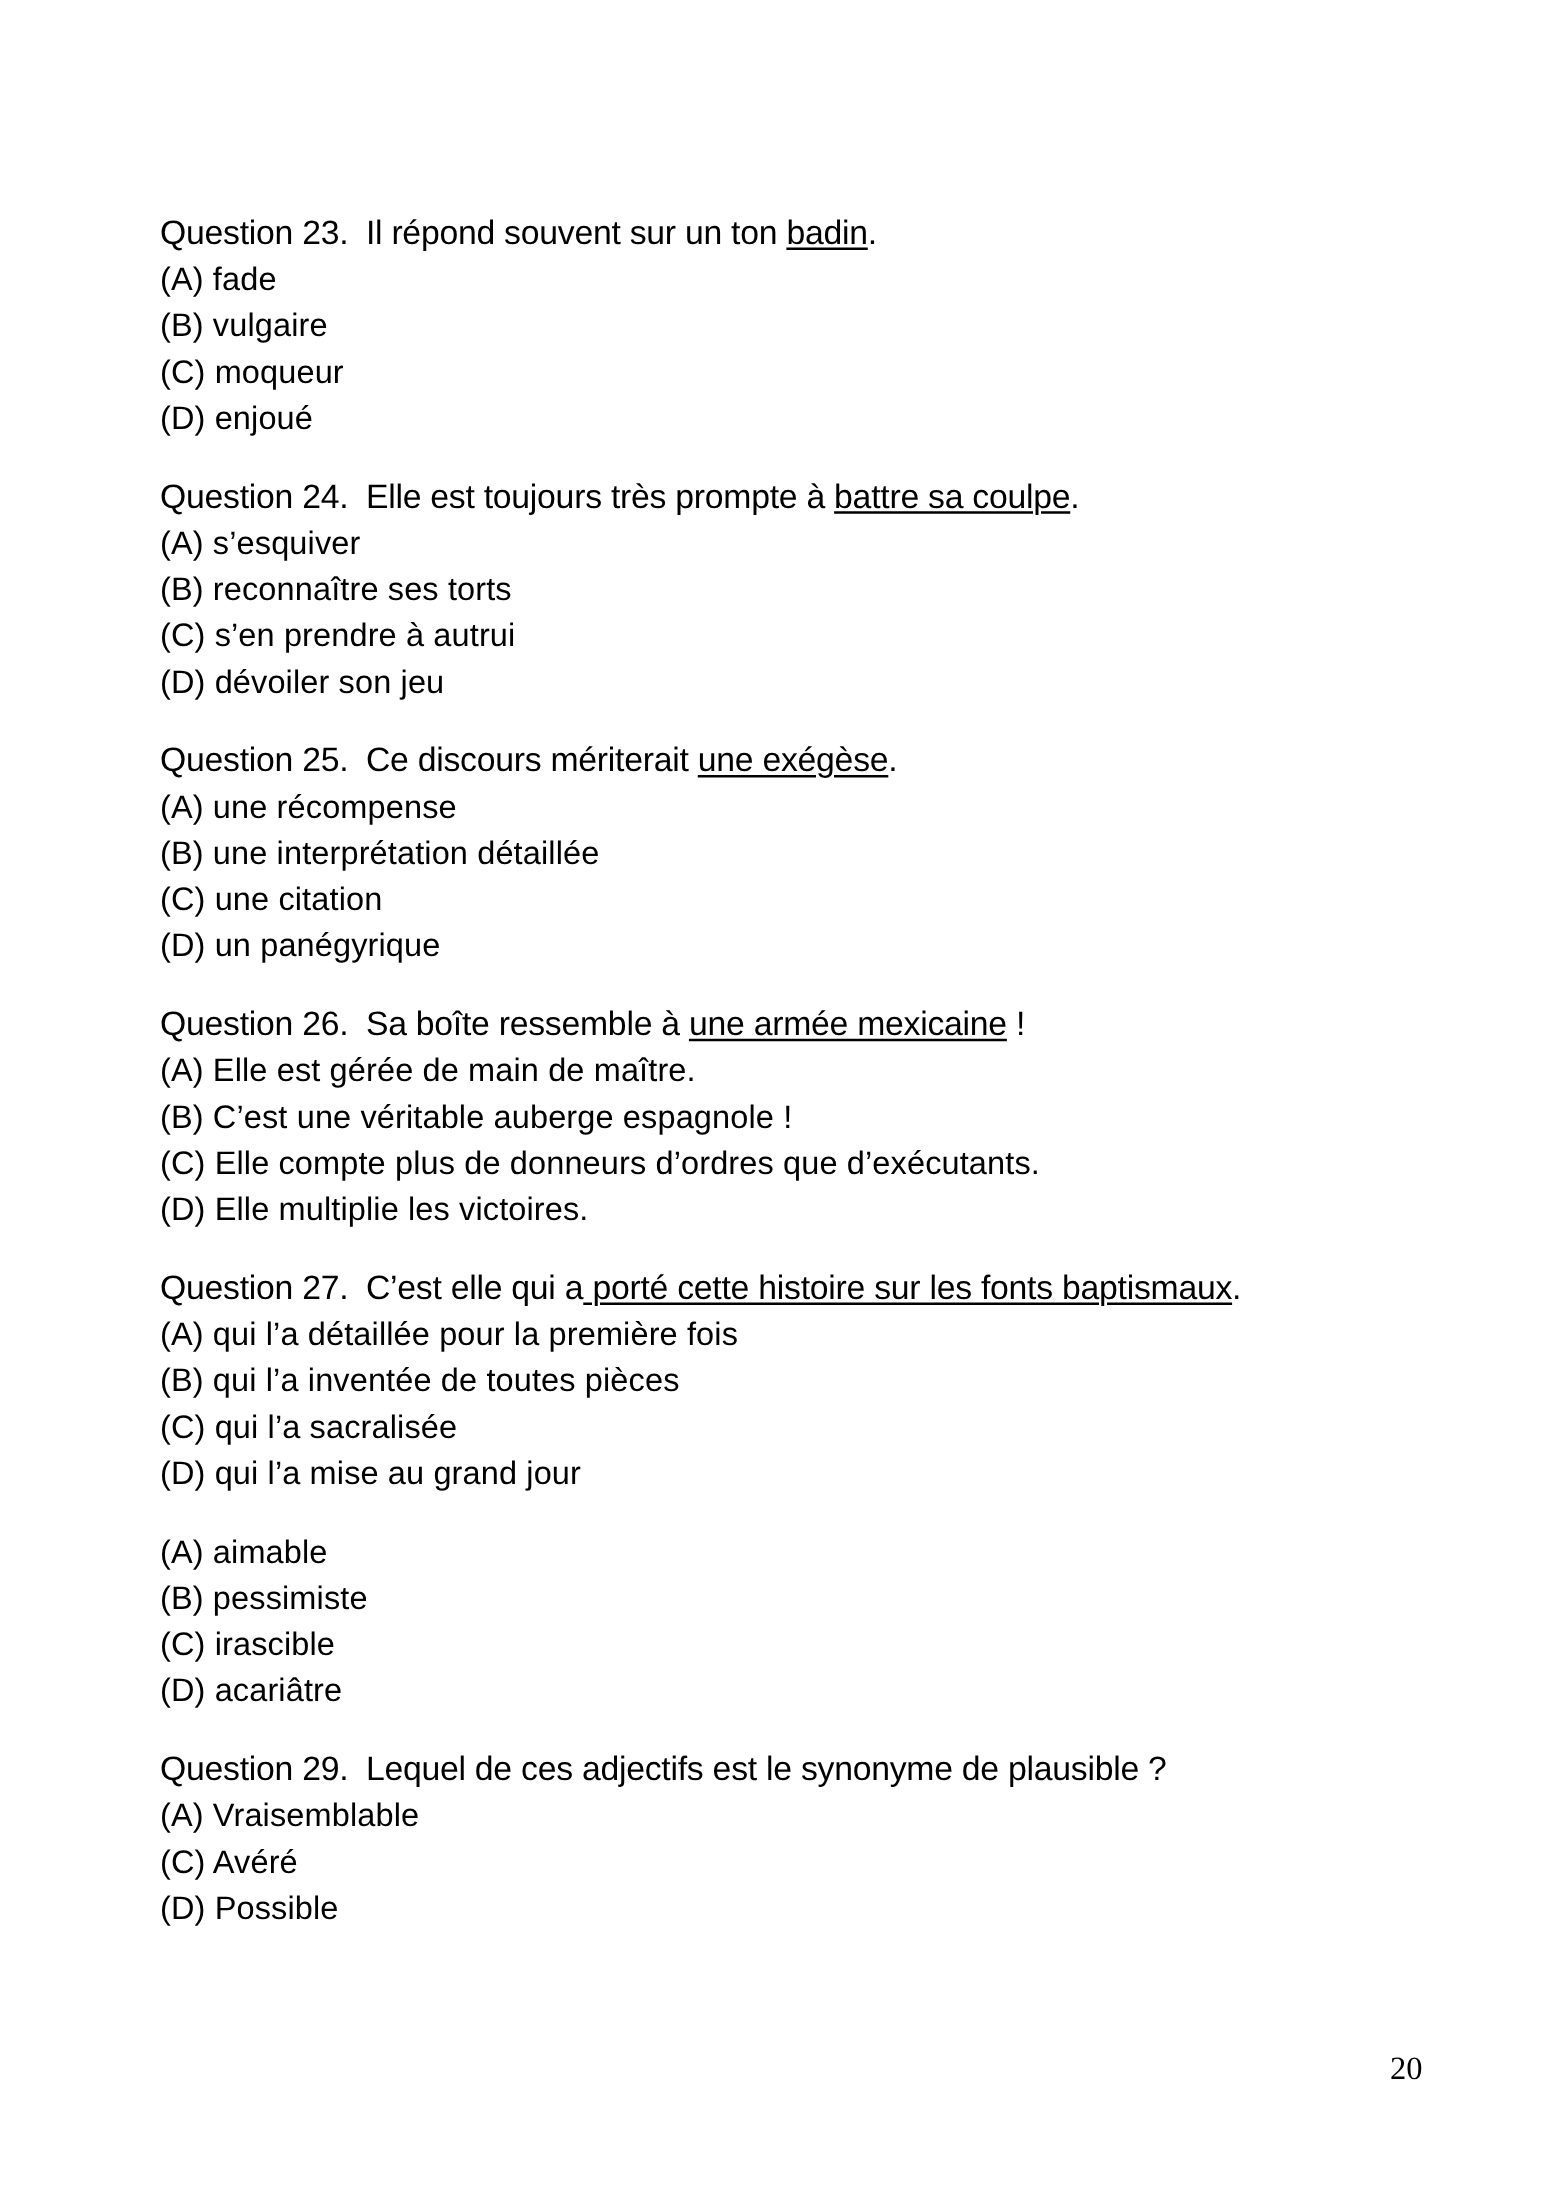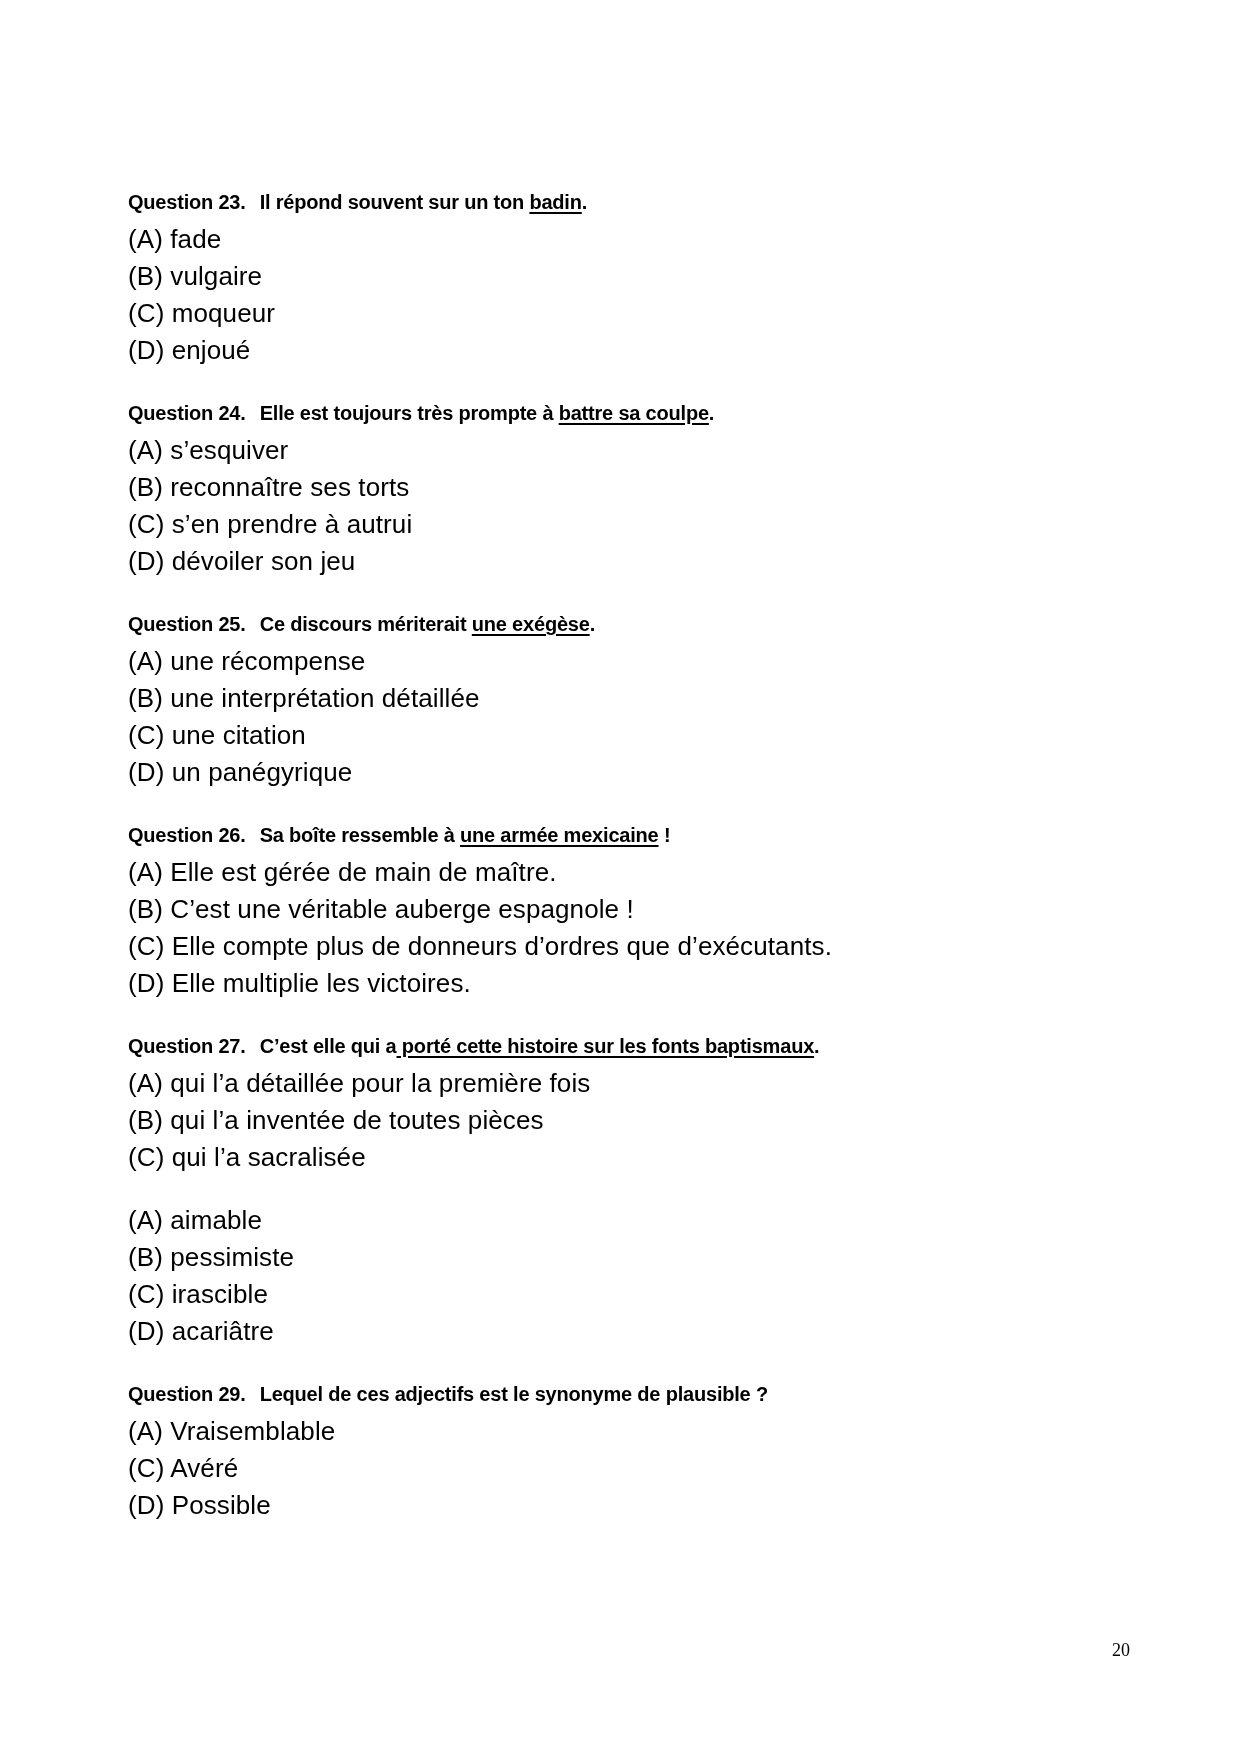--- a/index.html
+++ b/index.html
@@ -1,25 +1,25 @@
 <!DOCTYPE html>
 <html><head>
 <meta charset="utf-8">
 <style>
   html, body { margin: 0; padding: 0; background: #ffffff; }
   body { width: 1242px; height: 1755px; position: relative; overflow: hidden;
          font-family: "Liberation Sans", "DejaVu Sans", sans-serif; color: #000; }
   .page { position: absolute; left: 0; top: 0; width: 1242px; height: 1755px; background: #fff; }
   .questions { position: absolute; left: 128px; top: 168px; width: 1000px; }
   .question { margin-bottom: 26px; }
-  .q-title { font-weight: bold; font-size: 20px; line-height: 37px; height: 37px; white-space: nowrap; letter-spacing: -0.2px; margin-top: 16px; }
+  .q-title { font-weight: normal; font-size: 27px; line-height: 37px; height: 37px; white-space: nowrap; letter-spacing: -0.2px; }
   .q-num { margin-right: 14px; }
   .u { text-decoration: underline; text-decoration-thickness: 2px; text-underline-offset: 3px; }
   .option { font-size: 26px; line-height: 37px; height: 37px; white-space: nowrap; letter-spacing: 0.1px; }
-  .page-number { position: absolute; left: 1112px; top: 1640px; font-family: "Liberation Serif", "DejaVu Serif", serif; font-size: 18px; text-align: right; }
+  .page-number { position: absolute; left: 1112px; top: 1640px; font-family: "Liberation Serif", "DejaVu Serif", serif; font-size: 26px; text-align: right; }
 </style>
 </head>
 <body>
 
 <div class="page">
   <div class="questions">
 
     <div class="question">
       <div class="q-title">
         <span class="q-num">Question 23.</span><span>Il répond souvent sur un ton </span><span class="u">badin</span><span>.</span>
@@ -60,20 +60,21 @@
       <div class="option">(D) Elle multiplie les victoires.</div>
     </div>
 
     <div class="question">
       <div class="q-title">
         <span class="q-num">Question 27.</span><span>C’est elle qui a</span><span class="u"> porté cette histoire sur les fonts baptismaux</span><span>.</span>
       </div>
       <div class="option">(A) qui l’a détaillée pour la première fois</div>
       <div class="option">(B) qui l’a inventée de toutes pièces</div>
       <div class="option">(C) qui l’a sacralisée</div>
+      <div class="option">(D) qui l’a mise au grand jour</div>
     </div>
 
     <div class="question">
       <div class="option">(A) aimable</div>
       <div class="option">(B) pessimiste</div>
       <div class="option">(C) irascible</div>
       <div class="option">(D) acariâtre</div>
     </div>
 
     <div class="question">

